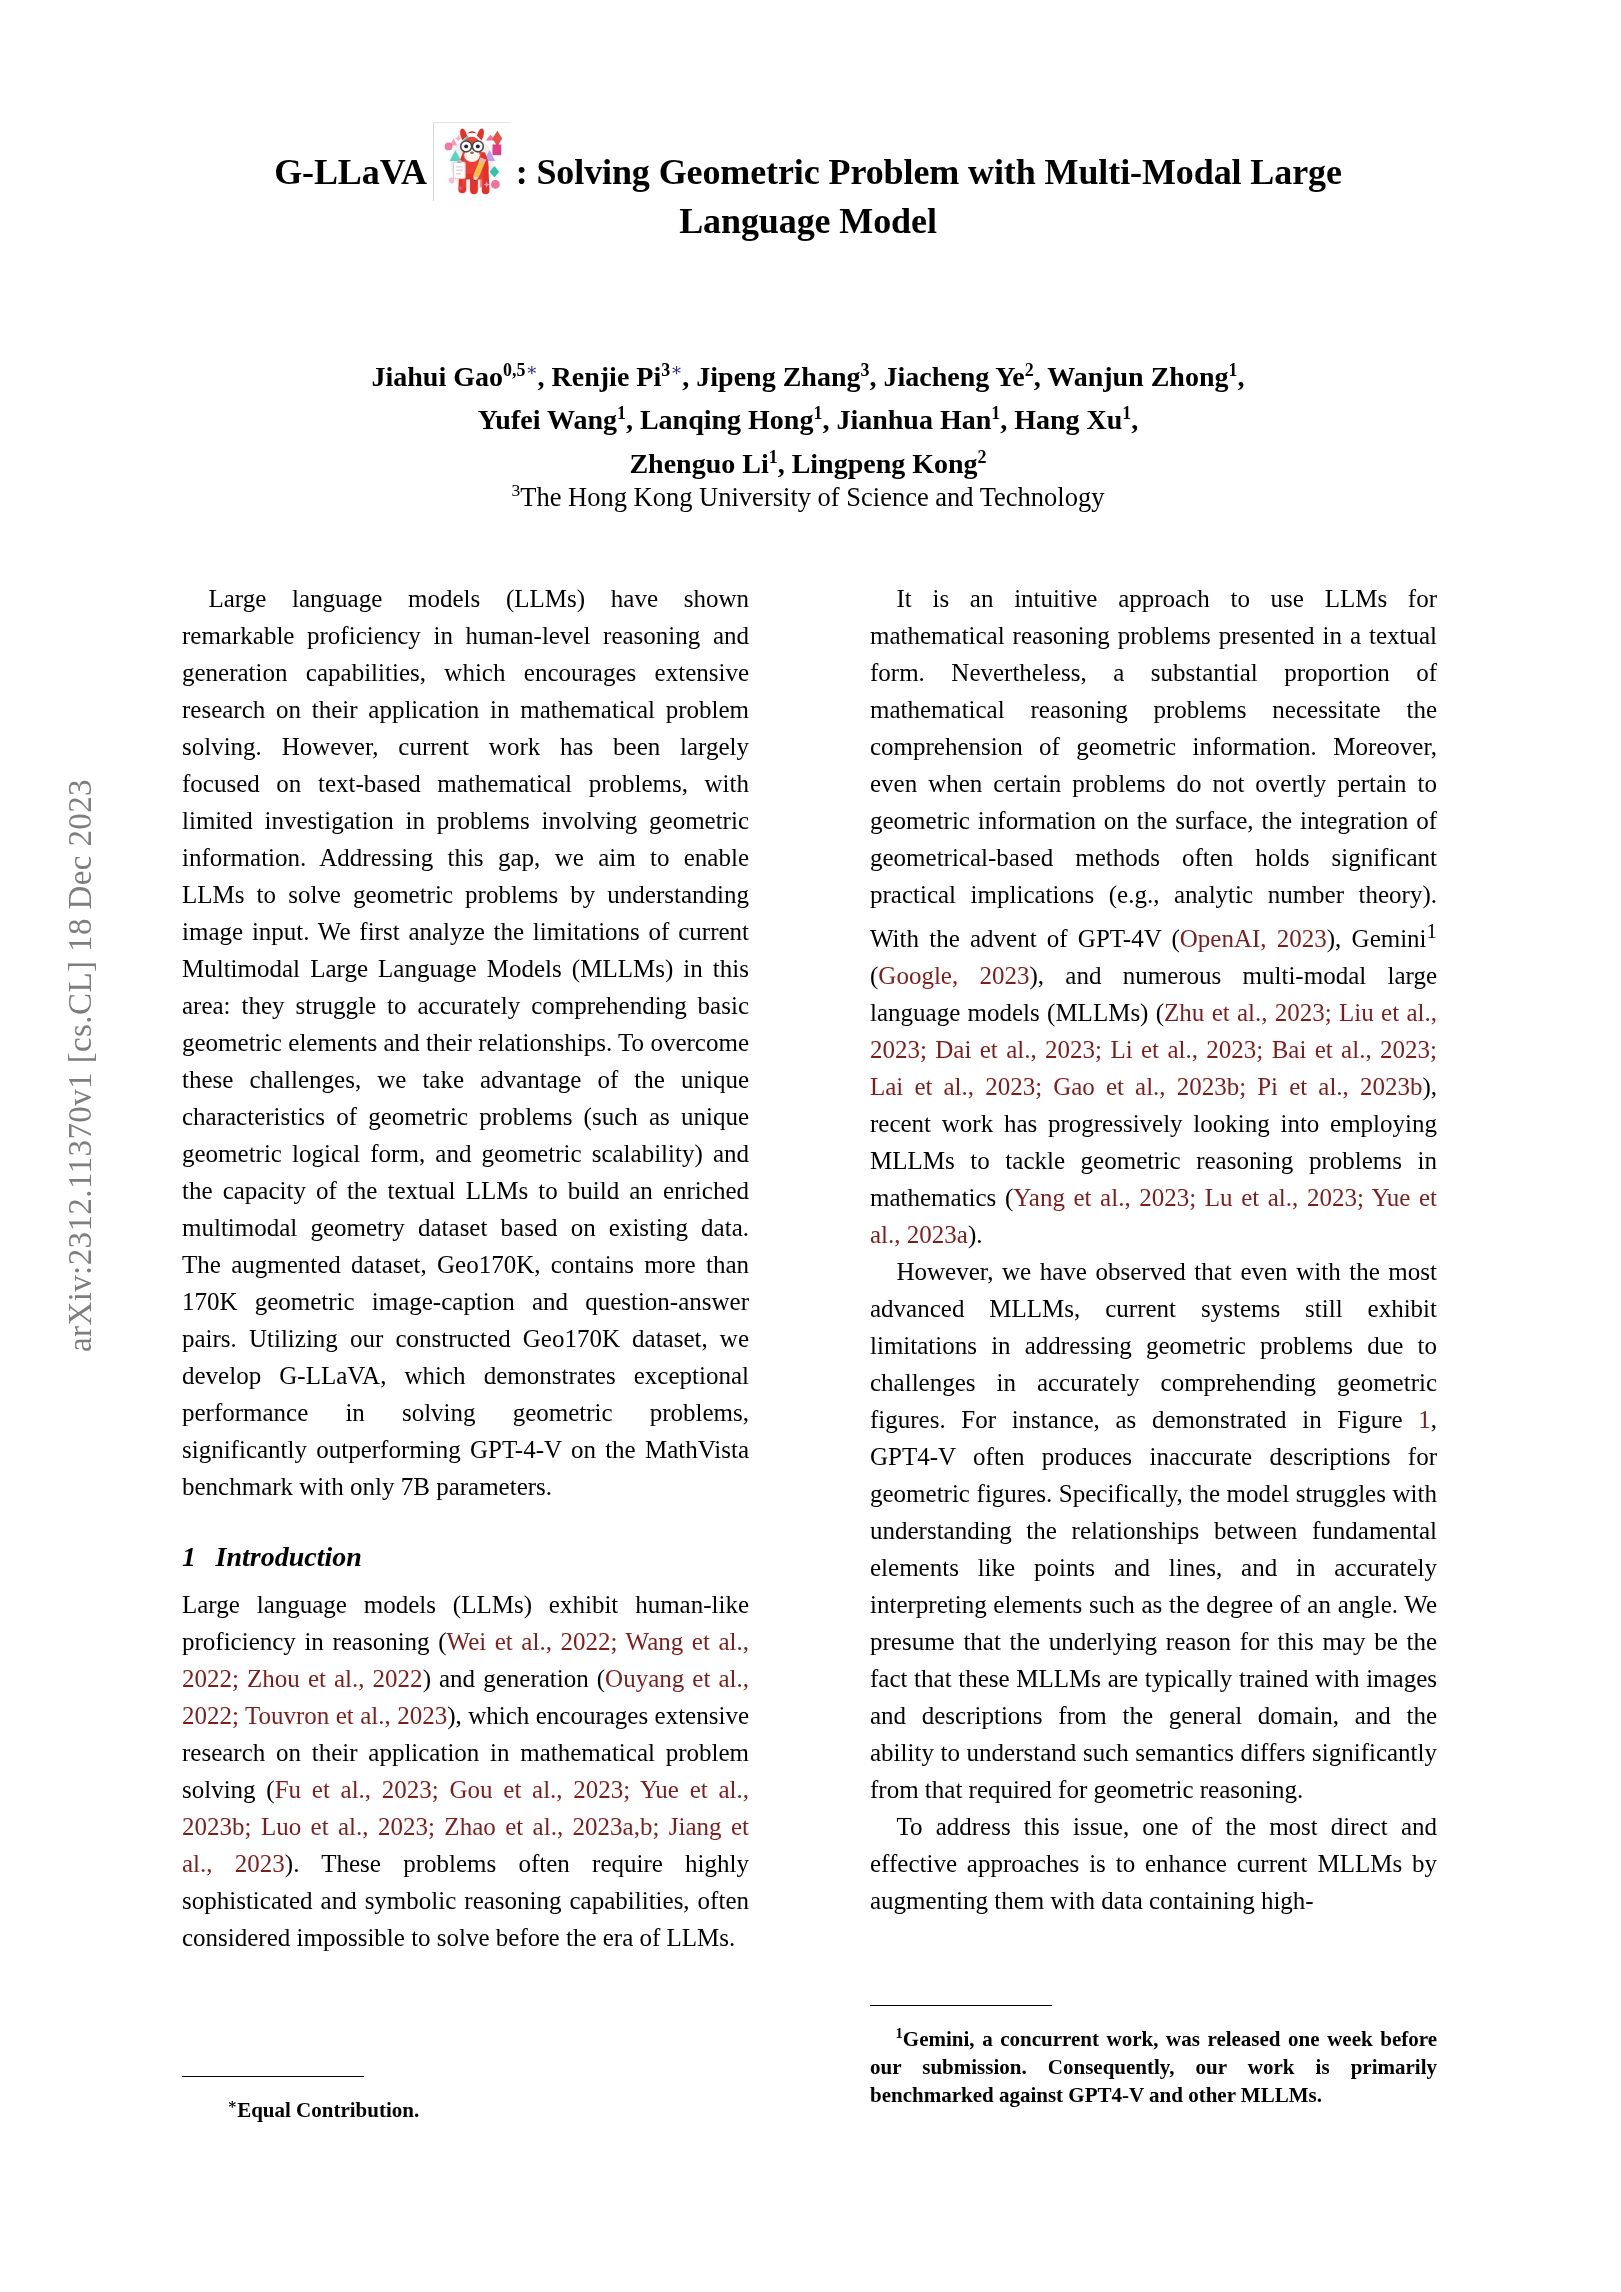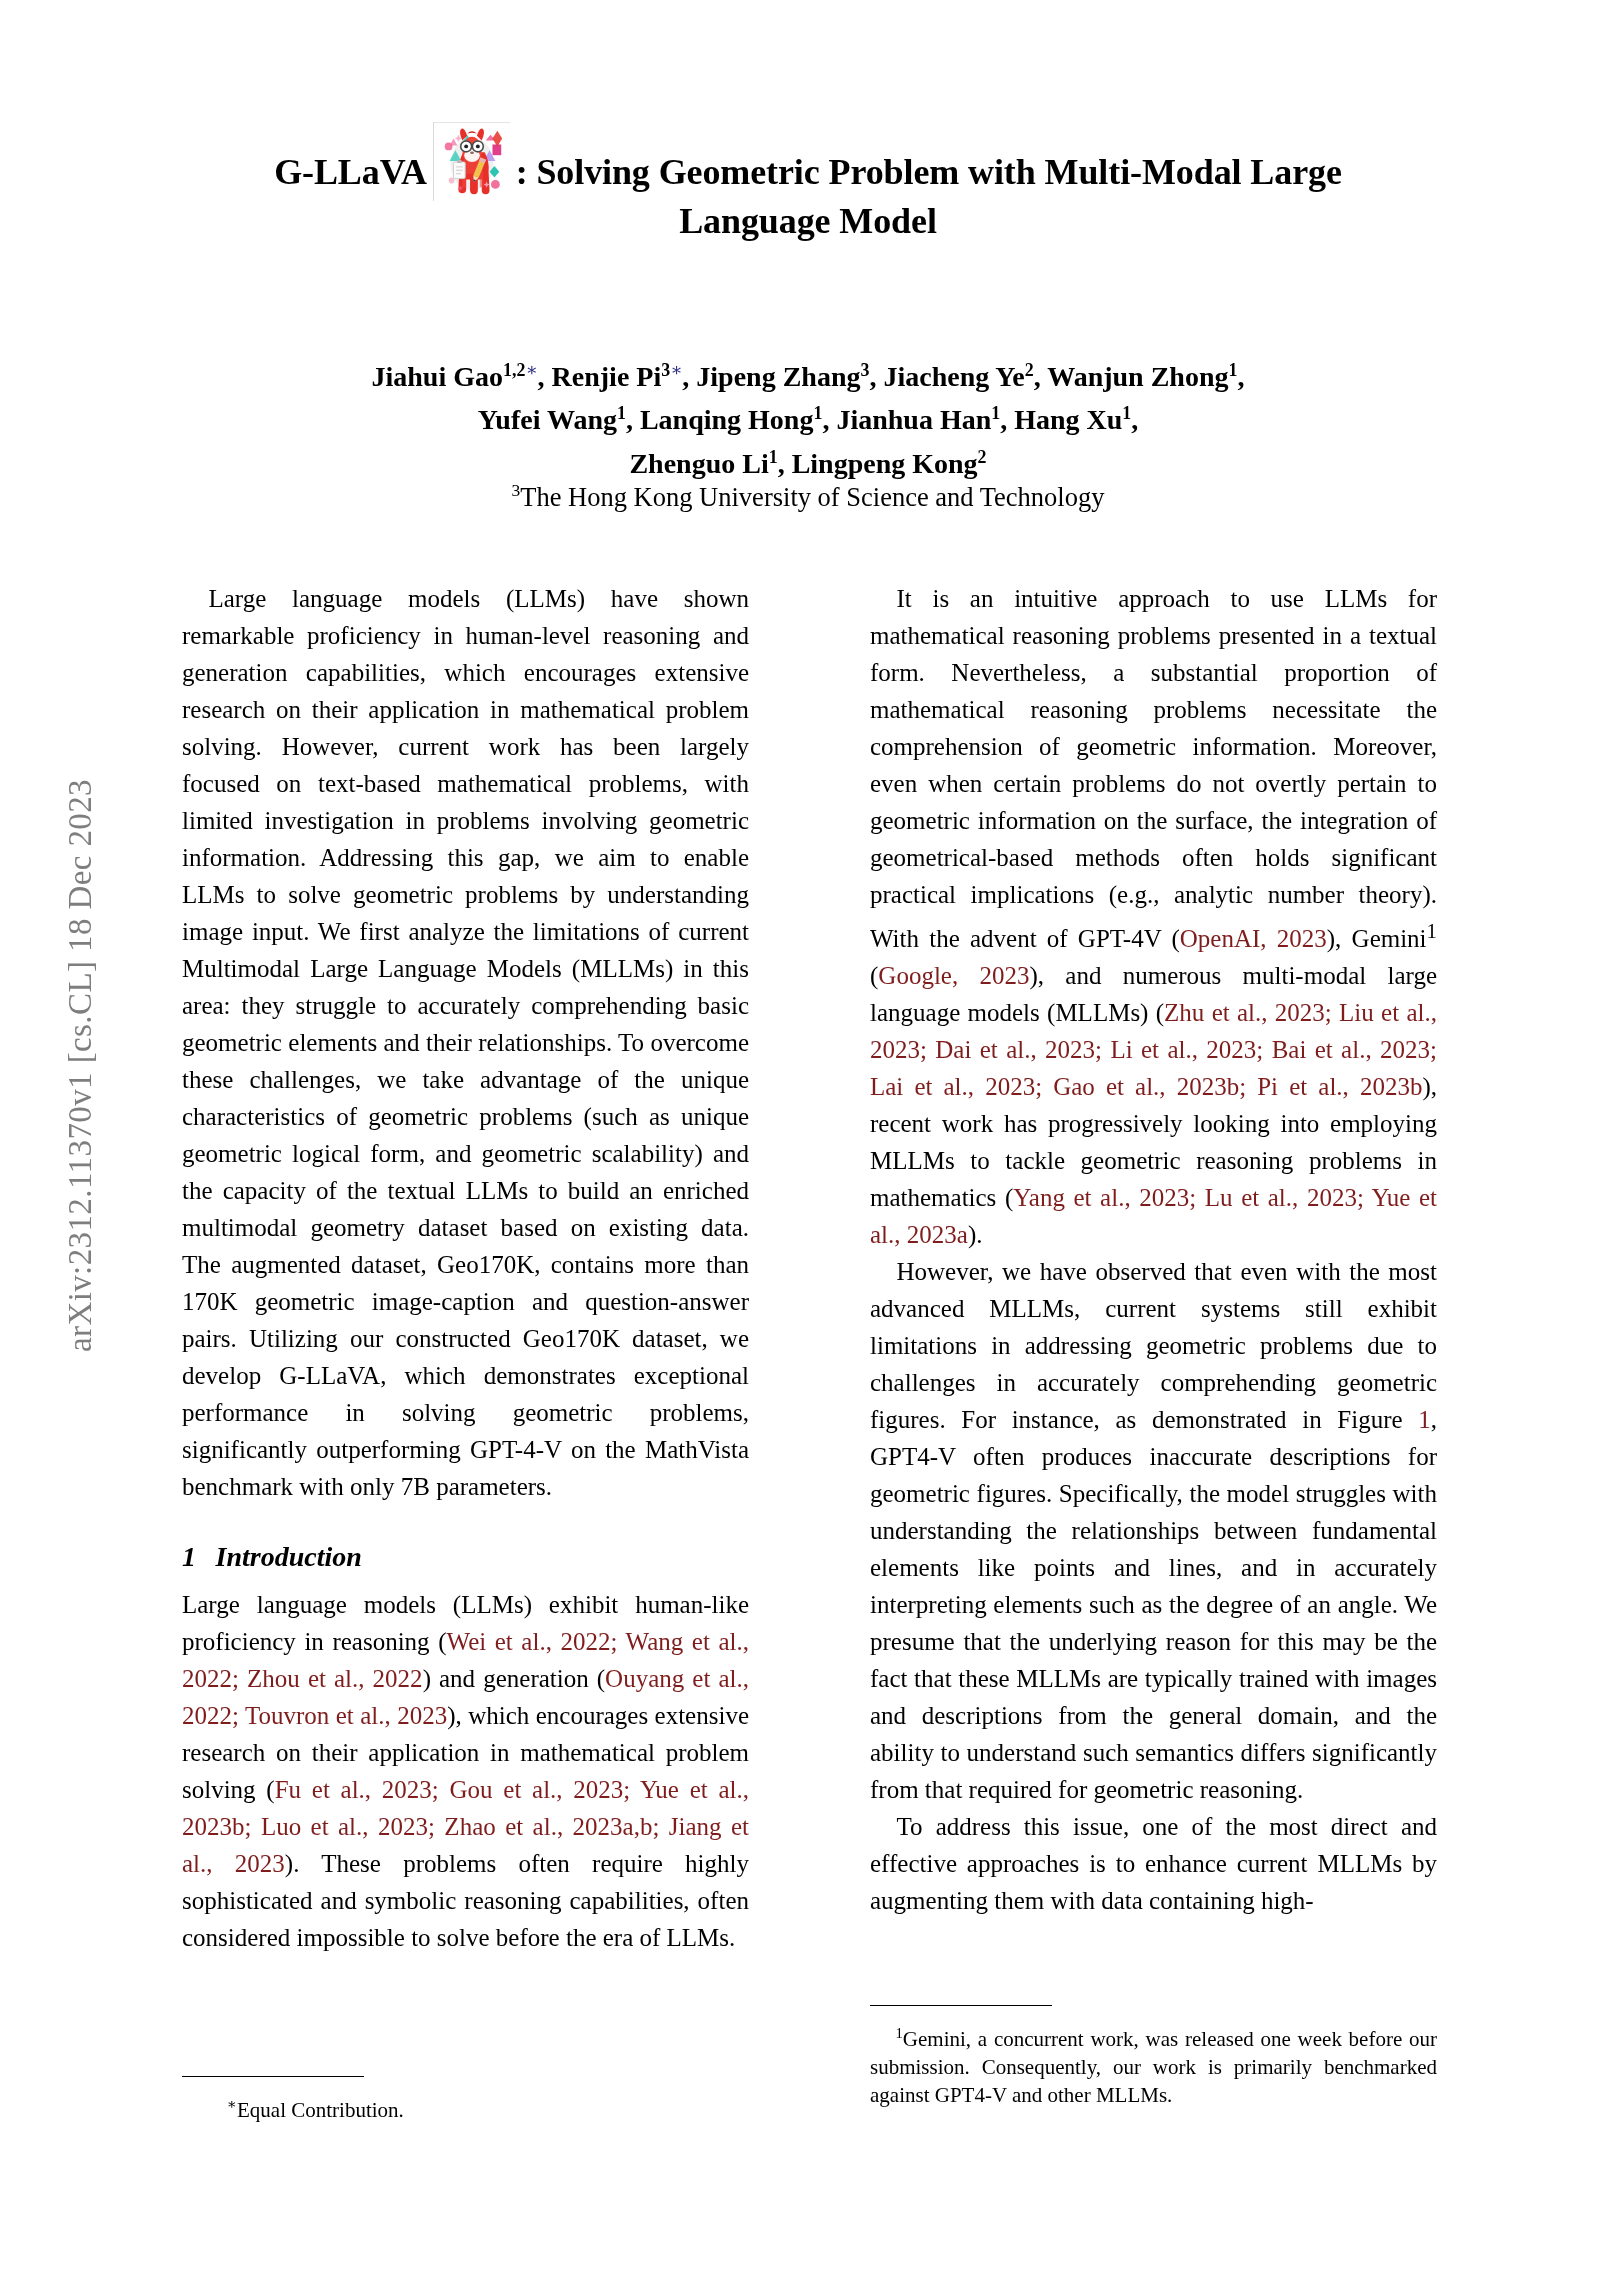--- a/index.html
+++ b/index.html
@@ -137,20 +137,21 @@
 
   a.cite, .cite {
     color: #7f1d1d;
     text-decoration: none;
   }
 
   
   .footnote-wrap {
     position: absolute;
     width: 567px;
+    font-weight: bold;
   }
   #footnote-left  { left: 182px; top: 2072px; }
   #footnote-right { left: 870px; top: 2001px; }
 
   .fn-rule {
     width: 182px;
     height: 0;
     border-top: 1.4px solid #000;
     margin: 0 0 12.7px 0;
   }
@@ -229,21 +230,21 @@
           <path d="M27 64 l0.9 2 l2 0.9 l-2 0.9 l-0.9 2 l-0.9-2 l-2-0.9 l2-0.9 z" fill="#f06292" opacity="0.8"></path>
         </svg>
       </span>
 
       <span class="title-seg">: Solving Geometric Problem with Multi-Modal Large</span>
     </div>
     <div class="title-line">Language Model</div>
   </div>
 
   <div id="authors">
-    <div><span>Jiahui Gao</span><sup>1,2</sup><sup class="star">∗</sup><span>, Renjie Pi</span><sup>3</sup><sup class="star">∗</sup><span>, Jipeng Zhang</span><sup>3</sup><span>, Jiacheng Ye</span><sup>2</sup><span>, Wanjun Zhong</span><sup>1</sup><span>,</span></div>
+    <div><span>Jiahui Gao</span><sup>0,5</sup><sup class="star">∗</sup><span>, Renjie Pi</span><sup>3</sup><sup class="star">∗</sup><span>, Jipeng Zhang</span><sup>3</sup><span>, Jiacheng Ye</span><sup>2</sup><span>, Wanjun Zhong</span><sup>1</sup><span>,</span></div>
 
     <div><span>Yufei Wang</span><sup>1</sup><span>, Lanqing Hong</span><sup>1</sup><span>, Jianhua Han</span><sup>1</sup><span>, Hang Xu</span><sup>1</sup><span>,</span></div>
 
     <div><span>Zhenguo Li</span><sup>1</sup><span>, Lingpeng Kong</span><sup>2</sup></div>
   </div>
 
   <div id="affiliations">
     <div><sup>3</sup><span>The Hong Kong University of Science and Technology</span></div>
   </div>
 

